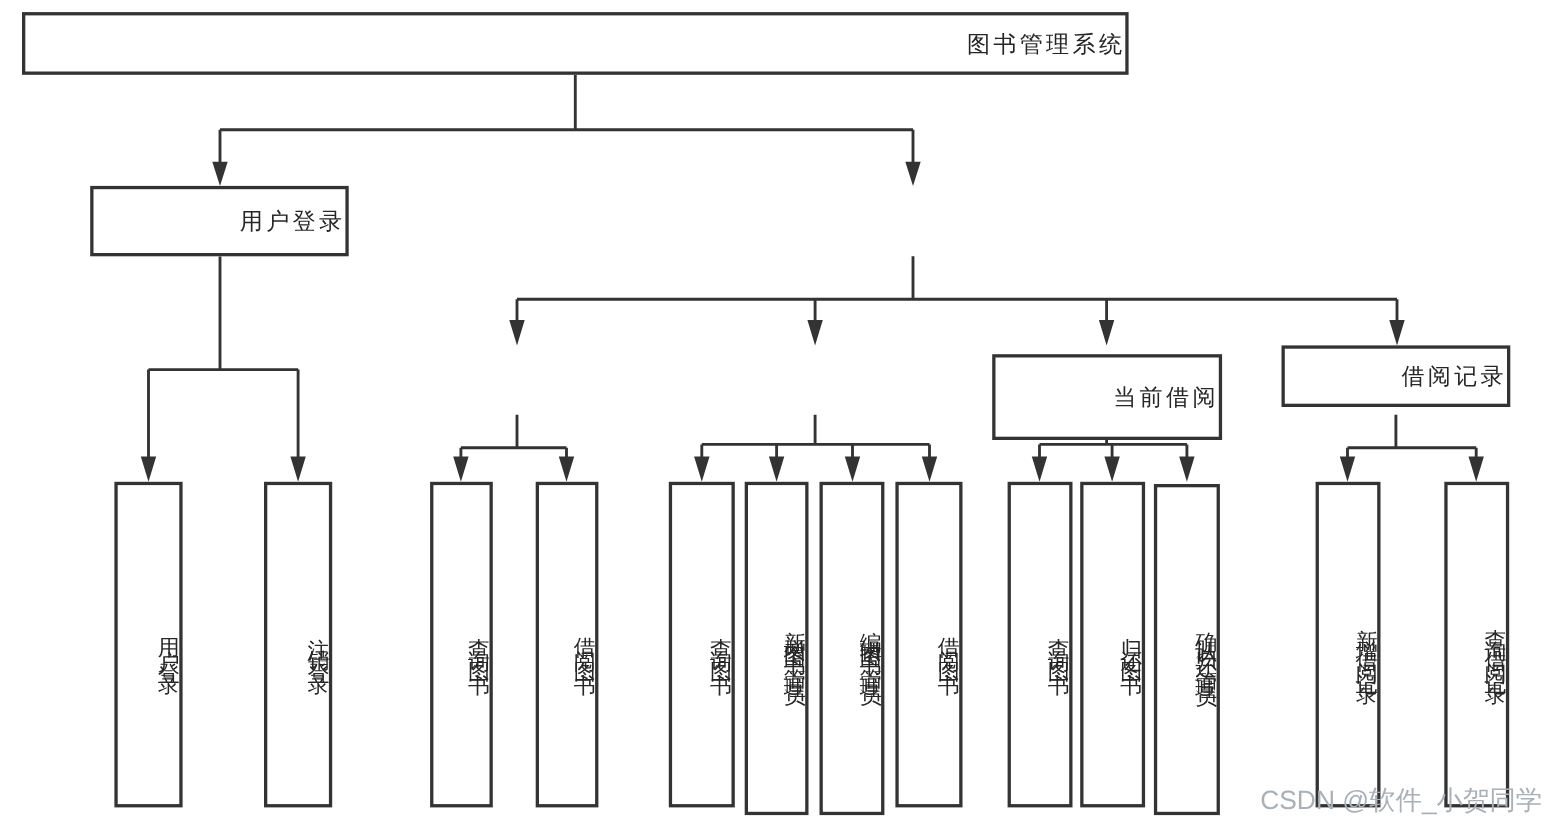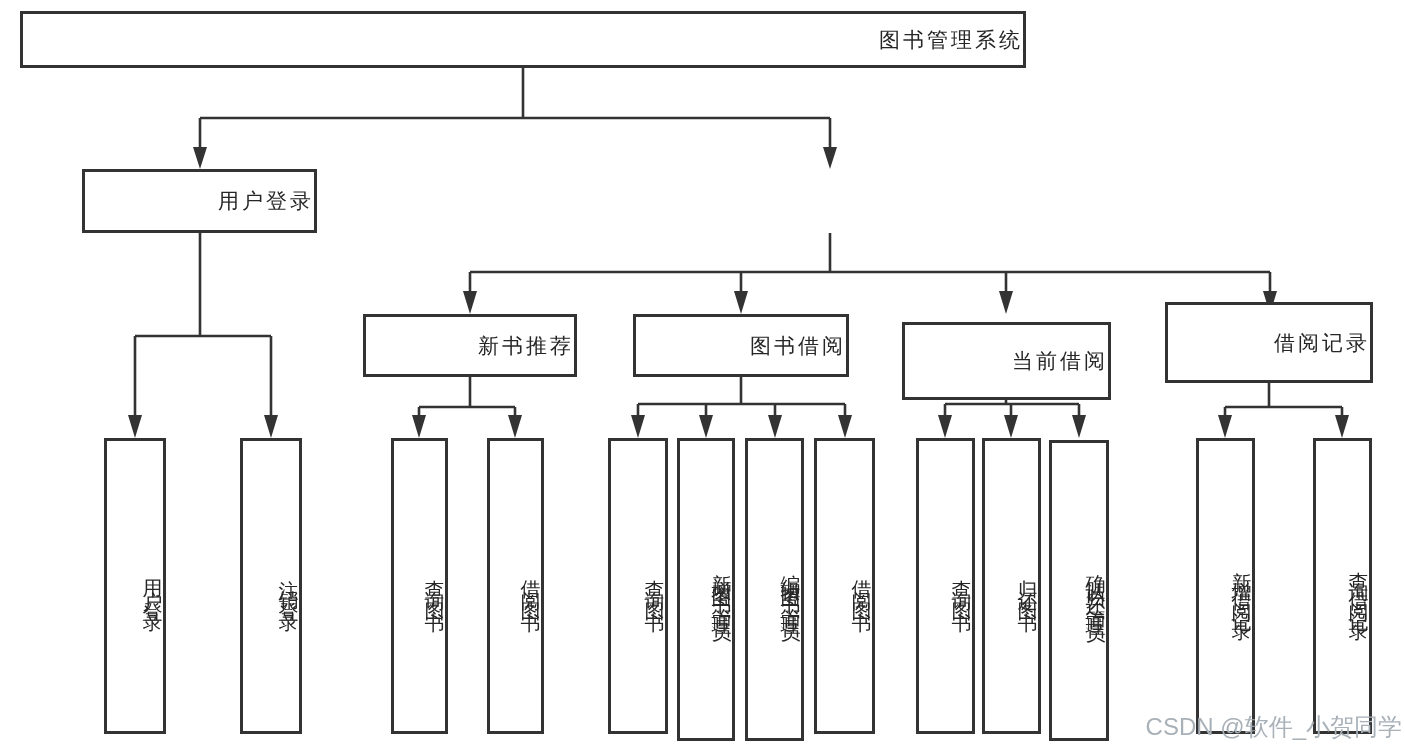--- a/index.html
+++ b/index.html
@@ -77,30 +77,24 @@
   </svg>
 
   <div class="box hbox" style="left:20px;top:11px;width:1006px;height:57px">
     <span>图书管理系统</span>
   </div>
 
   <div class="box hbox" style="left:82px;top:169px;width:235px;height:64px">
     <span>用户登录</span>
   </div>
 
-  <div class="box hbox" style="left:363px;top:314px;width:214px;height:63px">
-    <span>新书推荐</span>
-  </div>
-  <div class="box hbox" style="left:633px;top:314px;width:216px;height:63px">
-    <span>图书借阅</span>
-  </div>
   <div class="box hbox" style="left:902px;top:322px;width:209px;height:78px">
     <span>当前借阅</span>
   </div>
-  <div class="box hbox" style="left:1165px;top:302px;width:208px;height:81px">
+  <div class="box hbox" style="left:1165px;top:314px;width:208px;height:56px">
     <span>借阅记录</span>
   </div>
 
   <div class="box leaf" style="left:104px;top:438px;width:62px;height:296px">
     <span>用户登录</span>
   </div>
   <div class="box leaf" style="left:240px;top:438px;width:62px;height:296px">
     <span>注销登录</span>
   </div>
 

